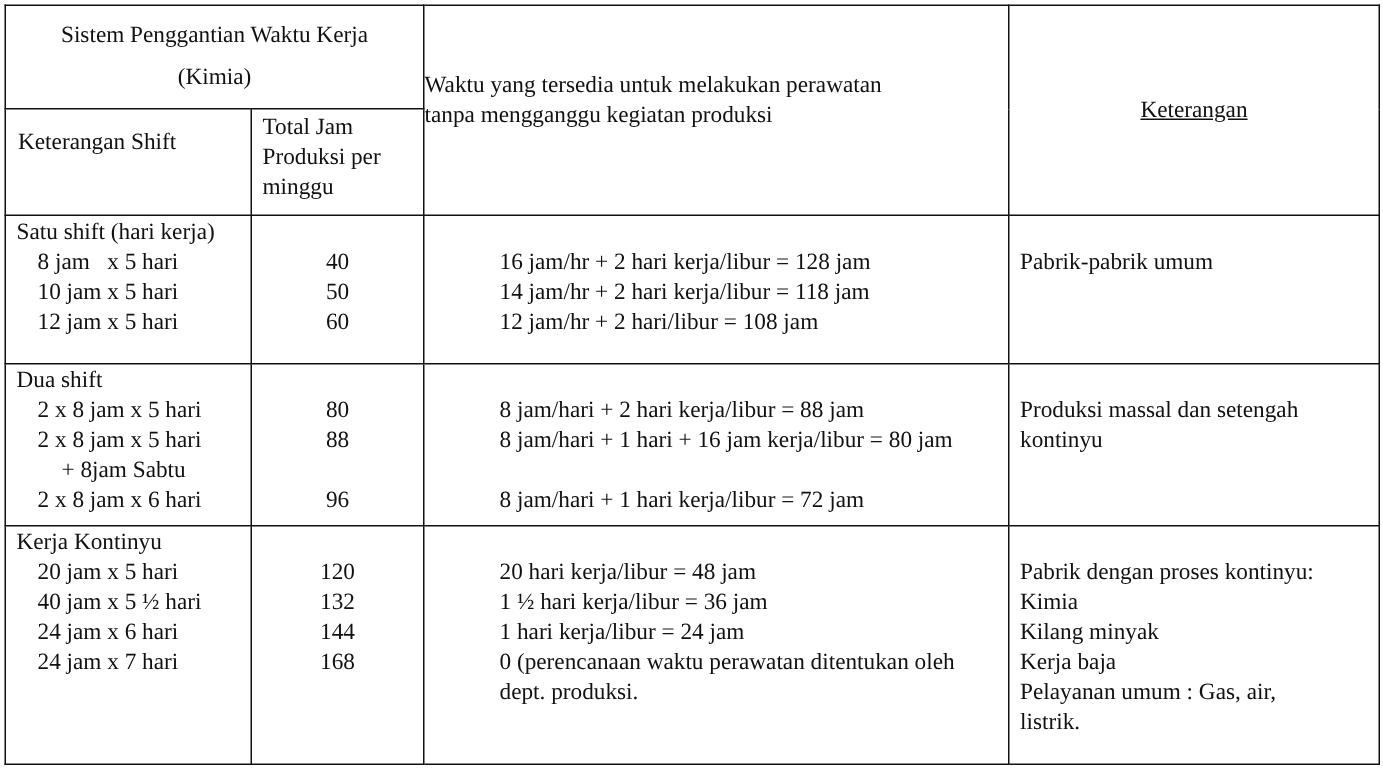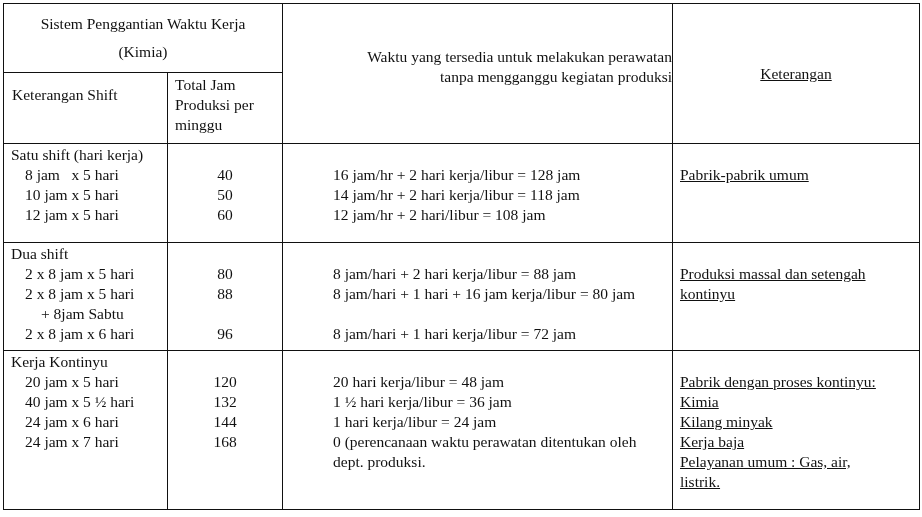--- a/index.html
+++ b/index.html
@@ -7,35 +7,35 @@
          font-family: "Liberation Serif", "DejaVu Serif", serif; color: #111; font-size: 15.5px; }
   table { position: absolute; left: 3px; top: 3px; border-collapse: collapse; table-layout: fixed; }
   td { border: 1.5px solid #111; padding: 0; vertical-align: top; line-height: 20px; }
   .c1 { width: 164px; }
   .c2 { width: 115px; }
   .c3 { width: 389px; }
   .c4 { width: 246px; }
   .hdr-title { height: 68px; text-align: center; vertical-align: middle; line-height: 28px; }
   .hdr-sub1 { height: 58px; vertical-align: top; padding: 12px 0 0 8px; }
   .hdr-sub2 { vertical-align: top; padding: 2px 0 0 7px; line-height: 20px; }
-  .hdr-mid { text-align: right; vertical-align: middle; line-height: 20px; }
+  .hdr-mid { text-align: left; vertical-align: middle; line-height: 20px; }
   .hdr-right { text-align: center; vertical-align: middle; text-decoration: underline; }
   .g1 { height: 99px; }
   .g2 { height: 108px; }
   .g3 { height: 159px; }
   .shift { padding: 1px 0 0 7px; }
   .shift .title { display: block; }
   .shift .item { display: block; padding-left: 14px; white-space: pre; }
   .shift .item.sub { padding-left: 30px; }
   .hours { text-align: center; padding-top: 21px; }
   .hours span { display: block; height: 20px; }
   .maint { padding: 21px 0 0 6px; }
   .maint span { display: block; min-height: 20px; margin-left: 44px; }
   .notes { padding: 21px 0 0 7px; }
-  .notes span { display: block; text-decoration: underline; }
+  .notes span { display: block; }
 </style>
 </head>
 <body>
 
 <table>
   <colgroup>
     <col class="c1">
       <col class="c2">
       <col class="c3">
       <col class="c4">

